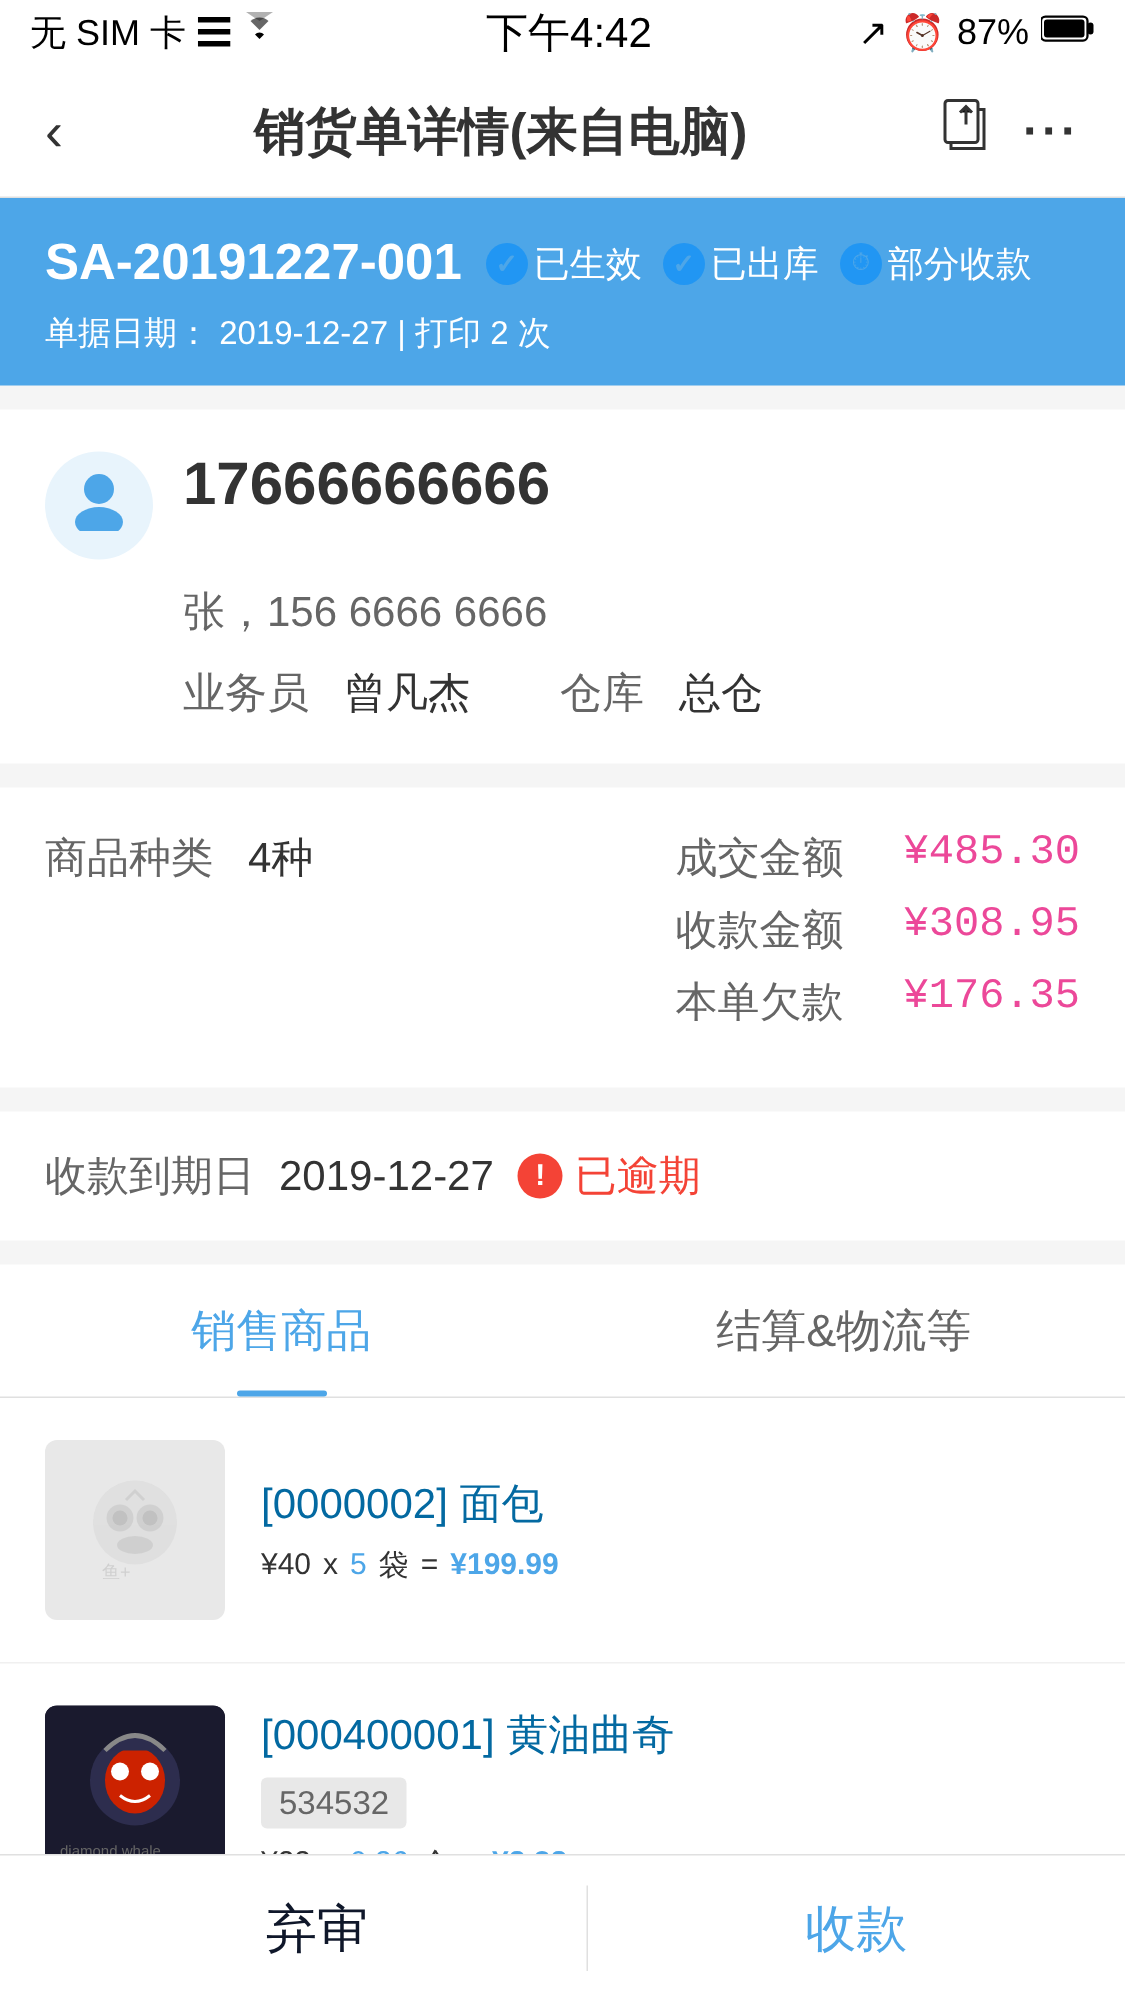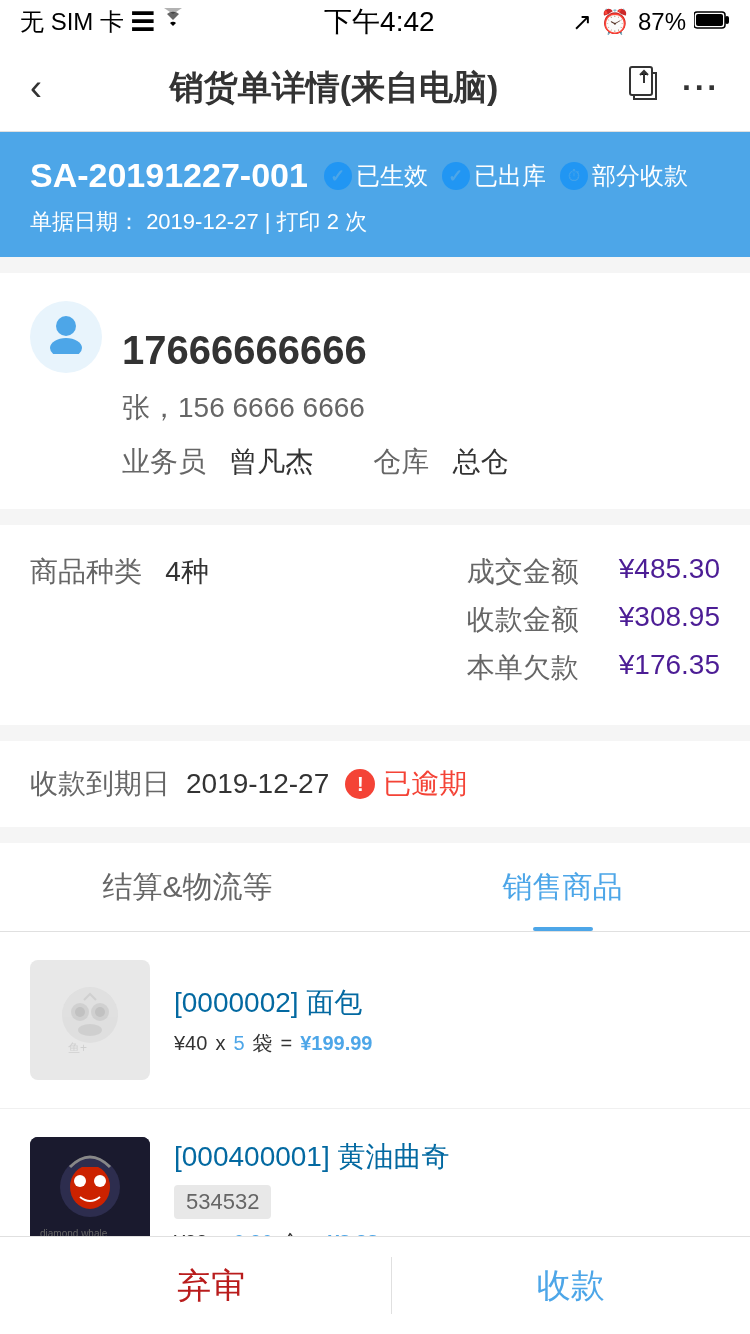--- a/index.html
+++ b/index.html
@@ -95,21 +95,21 @@
     .customer-section {
       background: #fff;
       padding: 28px 30px;
       display: flex;
       flex-direction: column;
       gap: 16px;
       margin-bottom: 16px;
     }
     .customer-top {
       display: flex;
-      align-items: flex-end;
+      align-items: flex-start;
       gap: 20px;
     }
     .avatar {
       width: 72px;
       height: 72px;
       border-radius: 50%;
       background: #e8f4fc;
       display: flex;
       align-items: center;
       justify-content: center;
@@ -150,21 +150,21 @@
     .summary-cat-value { color: #333; font-weight: 500; }
     .summary-right { text-align: right; }
     .summary-row {
       display: flex;
       justify-content: space-between;
       gap: 40px;
       margin-bottom: 10px;
       font-size: 28px;
     }
     .summary-row-label { color: #666; }
-    .summary-row-value { color: #4c1d95; font-weight: 500; }
+    .summary-row-value { color: #ec4899; font-weight: 500; font-family: Liberation Mono, monospace; }
 
     
     .due-section {
       background: #fff;
       padding: 24px 30px;
       margin-bottom: 16px;
       display: flex;
       align-items: center;
       gap: 16px;
       font-size: 28px;
@@ -295,21 +295,21 @@
       display: flex;
     }
     .bottom-btn {
       flex: 1;
       display: flex;
       align-items: center;
       justify-content: center;
       font-size: 34px;
       cursor: pointer;
     }
-    .bottom-btn-cancel { color: #b91c1c; padding-left: 32px; }
+    .bottom-btn-cancel { color: #0f172a; padding-left: 32px; }
     .bottom-btn-collect { color: #4da6e8; }
     .bottom-divider {
       width: 1px;
       background: #e0e0e0;
       align-self: stretch;
       margin: 20px 0;
     }
 
     
     .owl-placeholder {
@@ -448,25 +448,25 @@
   <span class="due-label">收款到期日</span>
   <span class="due-date">2019-12-27</span>
   <div class="overdue-badge">
     <div class="overdue-dot">!</div>
     <span class="overdue-text">已逾期</span>
   </div>
 </div>
 
 <div class="tabs-section">
   <div class="tabs">
+    <div class="tab active">
+      <span>销售商品</span>
+    </div>
     <div class="tab">
       <span>结算&amp;物流等</span>
-    </div>
-    <div class="tab active">
-      <span>销售商品</span>
     </div>
   </div>
 </div>
 
 <div class="products-section">
 
   <div class="product-item">
     <div class="product-thumb product-thumb-owl">
       <svg class="owl-placeholder" viewBox="0 0 80 80" fill="none">
         <circle cx="40" cy="35" r="28" fill="#ccc"></circle>

